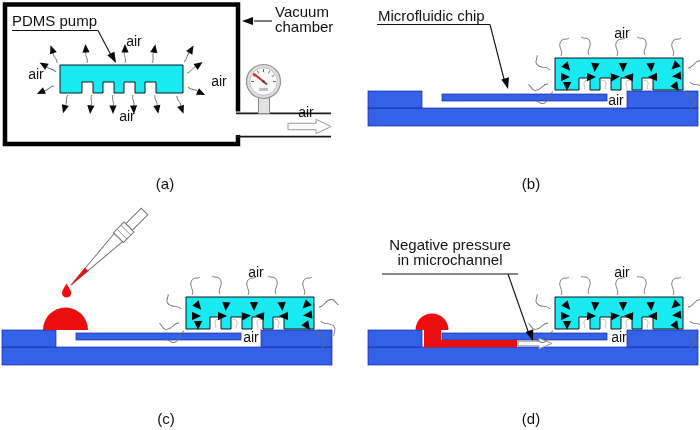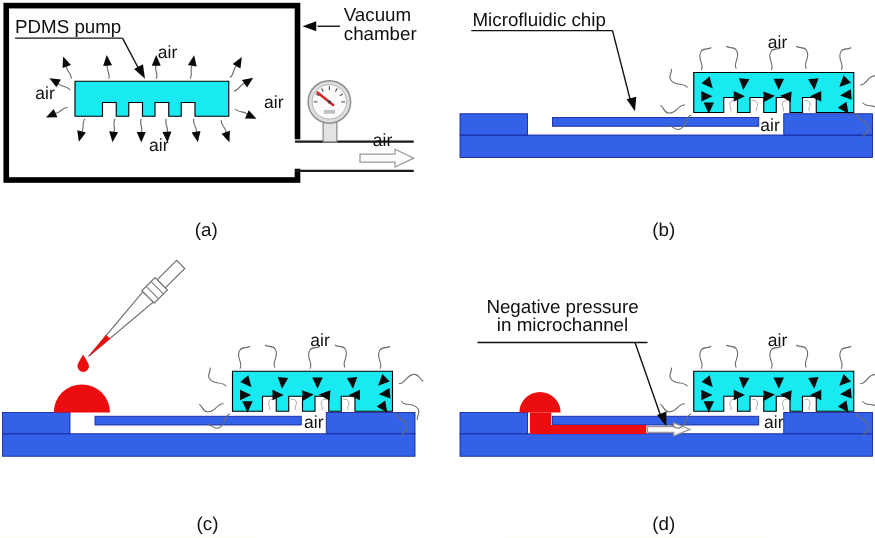--- a/index.html
+++ b/index.html
@@ -1,16 +1,16 @@
 <!DOCTYPE html>
 <html><head>
 <meta charset="utf-8">
 <style>
   html,body{margin:0;padding:0;background:#fff;}
-  .stage{position:relative;width:700px;height:430px;background:#fef9c3;overflow:hidden;}
+  .stage{position:relative;width:700px;height:430px;background:#eab308;overflow:hidden;}
   .t{font-family:"Liberation Sans","DejaVu Sans",sans-serif;fill:#111;}
   .s15{font-size:15px;}
   .s14{font-size:14px;}
   .chipf{fill:#3361e8;stroke:#16259b;stroke-width:0.7;}
   .pdms{fill:#19eaf2;stroke:#000;stroke-width:0.9;}
   .redf{fill:#ec0e0e;stroke:none;}
   .wisp{fill:none;stroke:#6e6e6e;stroke-width:0.9;}
   .tri{fill:#0a0a0a;stroke:none;}
   .lead{stroke:#111;stroke-width:1.1;fill:none;}
   .pipe{stroke:#1a1a1a;stroke-width:1.7;fill:none;}

